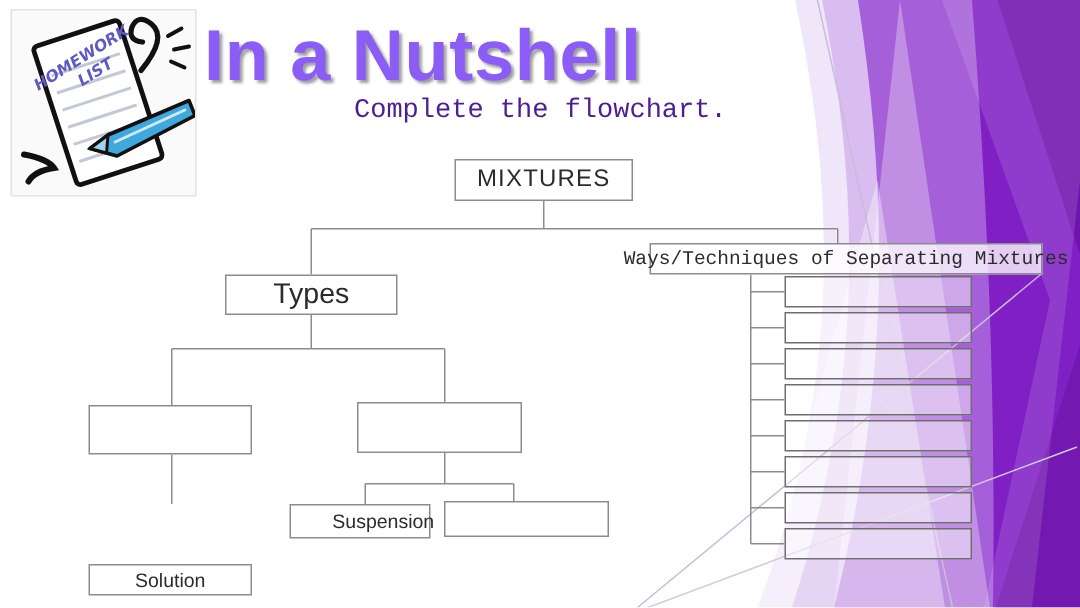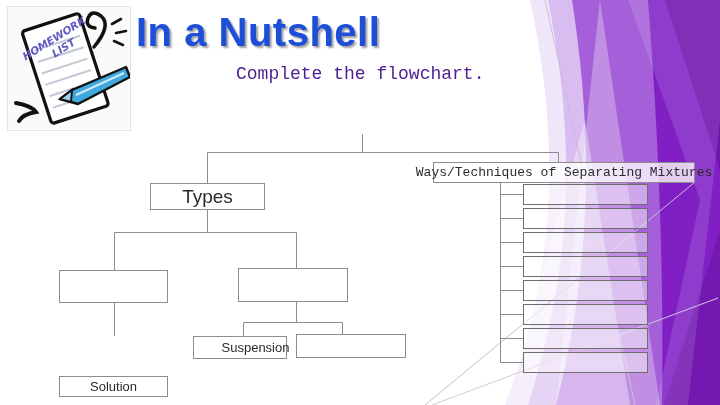--- a/index.html
+++ b/index.html
@@ -12,21 +12,21 @@
   .bg-svg{position:absolute;left:0;top:0;}
   .connector-svg{position:absolute;left:0;top:0;pointer-events:none;}
 
   .clipart{
     position:absolute;left:7px;top:6px;width:124px;height:125px;
     background:#fbfafa;border:1px solid #e3e3e3;box-sizing:border-box;
   }
 
   .title{
     position:absolute;left:136px;top:10px;margin:0;
-    font-size:40px;font-weight:bold;color:#1d4ed8;letter-spacing:0.5px;
+    font-size:48px;font-weight:bold;color:#8b5cf6;letter-spacing:0.5px;
     text-shadow:2px 2px 2px rgba(80,80,80,0.55);
     white-space:nowrap;
   }
   .subtitle{
     position:absolute;left:236px;top:64px;
     font-size:18px;color:#4c1d95;white-space:nowrap;font-family:Liberation Mono, monospace;
   }
 
   .box{
     position:absolute;box-sizing:border-box;
@@ -126,20 +126,23 @@
       <line x1="500.5" y1="218.5" x2="523" y2="218.5"></line>
       <line x1="500.5" y1="242.5" x2="523" y2="242.5"></line>
       <line x1="500.5" y1="266.5" x2="523" y2="266.5"></line>
       <line x1="500.5" y1="290.5" x2="523" y2="290.5"></line>
       <line x1="500.5" y1="314.5" x2="523" y2="314.5"></line>
       <line x1="500.5" y1="338.5" x2="523" y2="338.5"></line>
       <line x1="500.5" y1="362.5" x2="523" y2="362.5"></line>
     </g>
   </svg>
 
+  <div class="box box-mixtures">
+    <span>MIXTURES</span>
+  </div>
 
   <div class="box box-types">
     <span>Types</span>
   </div>
 
   <div class="box box-blank-a">
     <span></span>
   </div>
   <div class="box box-blank-b">
     <span></span>

